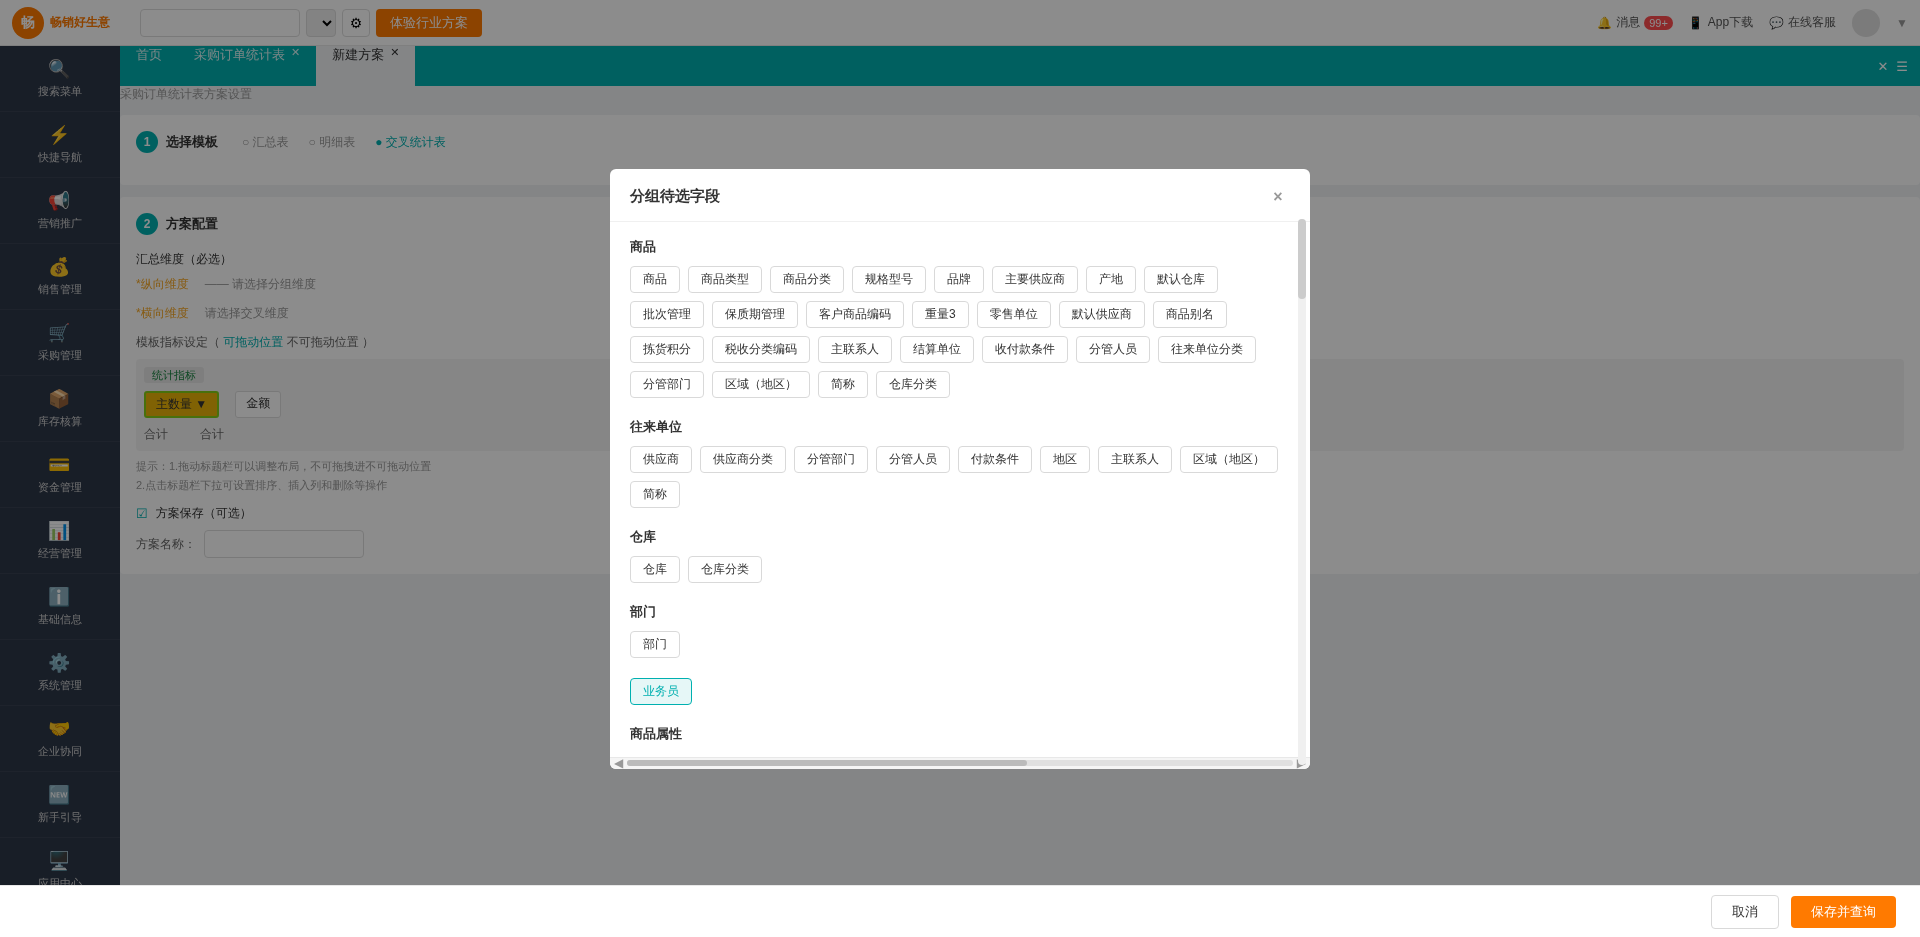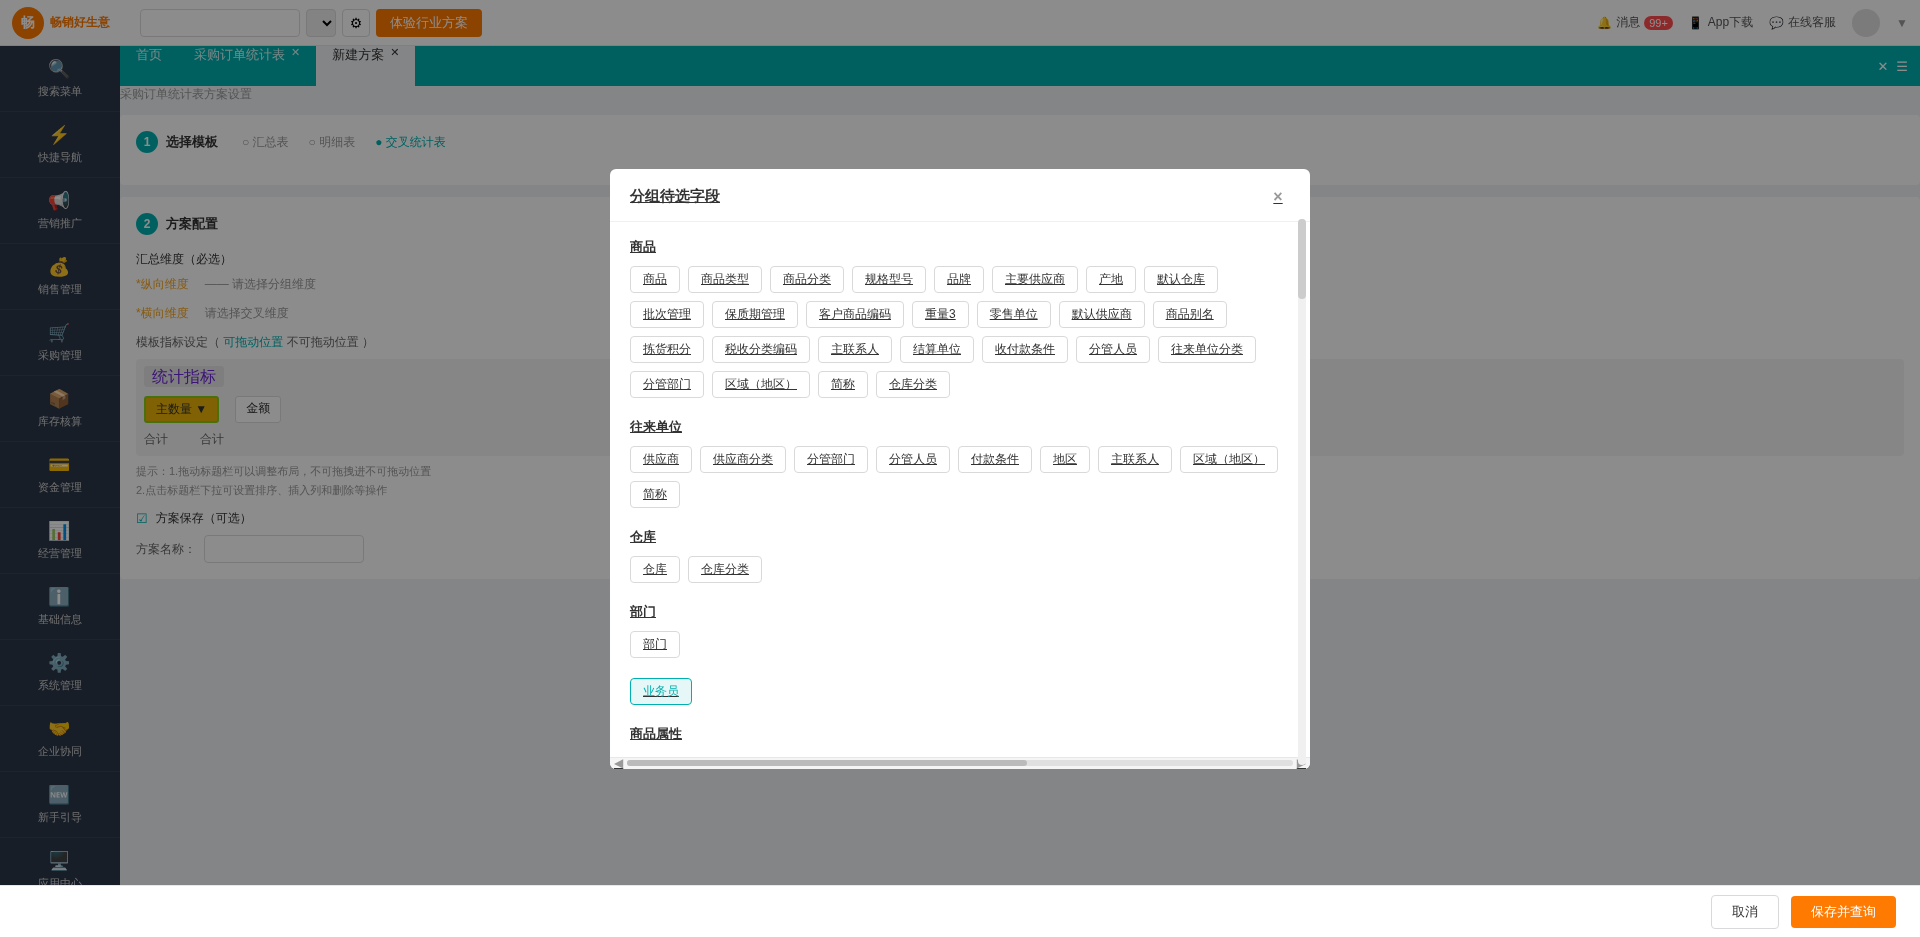--- a/index.html
+++ b/index.html
@@ -152,21 +152,20 @@
     }
 
     
     .modal {
       background: #fff;
       border-radius: 6px;
       width: 700px;
       max-height: 600px;
       display: flex; flex-direction: column;
       position: relative;
-      text-decoration: underline;
     }
     .modal-header {
       padding: 16px 20px 12px;
       border-bottom: 1px solid #f0f0f0;
       display: flex; align-items: center; justify-content: space-between;
       font-size: 15px; font-weight: bold; color: #333;
       flex-shrink: 0;
     }
     .modal-close {
       cursor: pointer; font-size: 16px; color: #999;
@@ -420,21 +419,21 @@
     <div style="display:flex;gap:16px;margin-bottom:12px">
       <span style="color:#f5a623;font-size:12px">*纵向维度</span>
       <span style="color:#999;font-size:12px">—— 请选择分组维度</span>
     </div>
     <div style="display:flex;gap:16px;margin-bottom:12px">
       <span style="color:#f5a623;font-size:12px">*横向维度</span>
       <span style="color:#999;font-size:12px">请选择交叉维度</span>
     </div>
     <div style="font-size:12px;color:#666;margin-bottom:8px">模板指标设定（&nbsp;<span style="color:#00b0b0">可拖动位置</span>&nbsp;不可拖动位置&nbsp;）</div>
     <div style="background:#f5f5f5;padding:8px;border-radius:4px;margin-bottom:8px">
-      <span style="font-size:16px;color:#6d28d9;background:#e6e6e6;padding:2px 8px;border-radius:3px">统计指标</span>
+      <span style="font-size:11px;color:#15803d;background:#e6e6e6;padding:2px 8px;border-radius:3px">统计指标</span>
       <div style="display:flex;gap:16px;margin-top:8px">
         <span style="font-size:12px;background:#eab308;padding:3px 10px;border:2px solid #84cc16;border-radius:3px">主数量 ▼</span>
         <span style="font-size:12px;background:#fff;padding:3px 10px;border:1px solid #ddd;border-radius:3px">金额</span>
       </div>
       <div style="display:flex;gap:32px;margin-top:8px">
         <span style="font-size:12px;color:#666">合计</span>
         <span style="font-size:12px;color:#666">合计</span>
       </div>
     </div>
     <div style="font-size:11px;color:#999;margin-bottom:4px">提示：1.拖动标题栏可以调整布局，不可拖拽进不可拖动位置</div>

